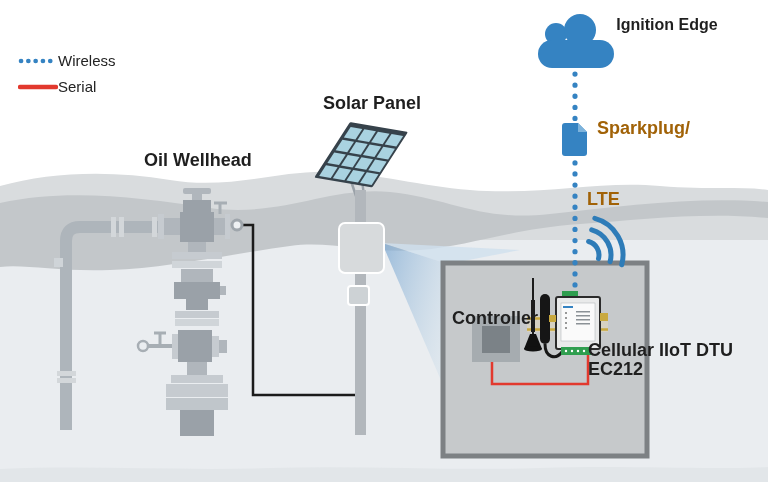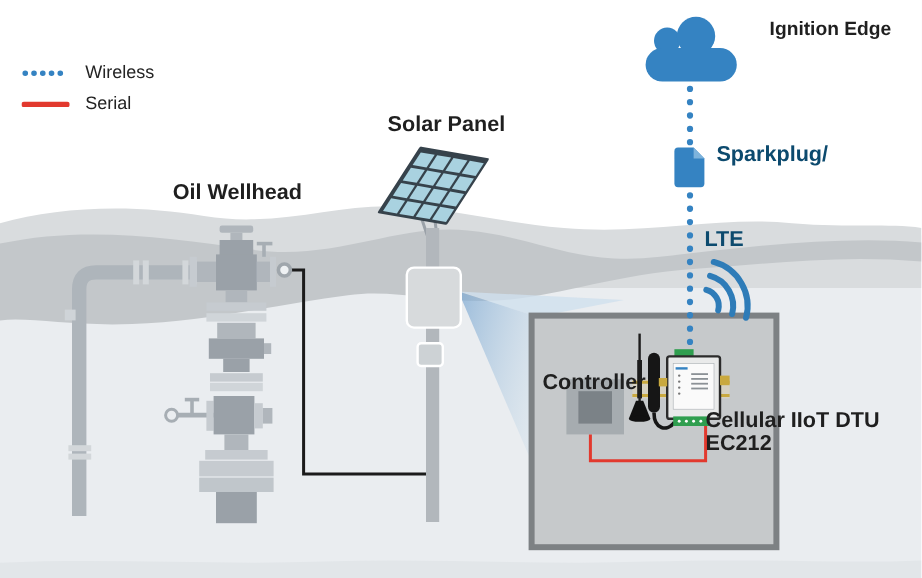--- a/index.html
+++ b/index.html
@@ -3,24 +3,24 @@
 <meta charset="utf-8">
 <style>
   html,body{margin:0;padding:0;background:#ffffff;}
   .canvas{
     position:relative;width:768px;height:482px;overflow:hidden;
     background:#ffffff;font-family:"Liberation Sans",sans-serif;
   }
   .scene{position:absolute;left:0;top:0;}
   .lbl{position:absolute;color:#1f1f1f;font-weight:bold;font-size:18px;line-height:19px;white-space:nowrap;}
   .lbl .ln{display:block;}
-  .blue{color:#0c4a6e;}
+  .blue{color:#a16207;}
   .center{text-align:center;white-space:normal;}
   .legend{position:absolute;left:18px;top:52px;display:flex;flex-direction:column;gap:9px;}
-  .legend-row{display:flex;align-items:center;gap:13px;}
+  .legend-row{display:flex;align-items:center;}
   .legend-row .txt{font-size:15px;font-weight:500;color:#232323;}
 </style>
 </head>
 <body>
 
 <div class="canvas">
 
   <svg class="scene" width="768" height="482" viewBox="0 0 768 482">
     <defs>
       <linearGradient id="beamGrad" x1="0" y1="0" x2="1" y2="0.6">
@@ -201,21 +201,21 @@
       <svg width="40" height="8" viewBox="0 0 40 8">
         <line x1="2" y1="4" x2="38" y2="4" stroke="#e2392e" stroke-width="4.5" stroke-linecap="round"></line>
       </svg>
       <span class="txt">Serial</span>
     </div>
   </div>
 
   <div class="lbl" style="left:144px;top:151px;">Oil Wellhead</div>
   <div class="lbl" style="left:323px;top:94px;">Solar Panel</div>
 
-  <div class="lbl center" style="left:626px;top:15px;width:132px;font-size:16px;line-height:20px;">
+  <div class="lbl center" style="left:601px;top:15px;width:132px;font-size:16px;line-height:20px;">
     <span class="ln">Ignition Edge</span>
   </div>
 
   <div class="lbl blue" style="left:597px;top:119px;">
     <span class="ln">Sparkplug/</span>
   </div>
 
   <div class="lbl blue" style="left:587px;top:190px;">LTE</div>
 
   <div class="lbl" style="left:452px;top:291px;margin-top:18px;">Controller</div>

